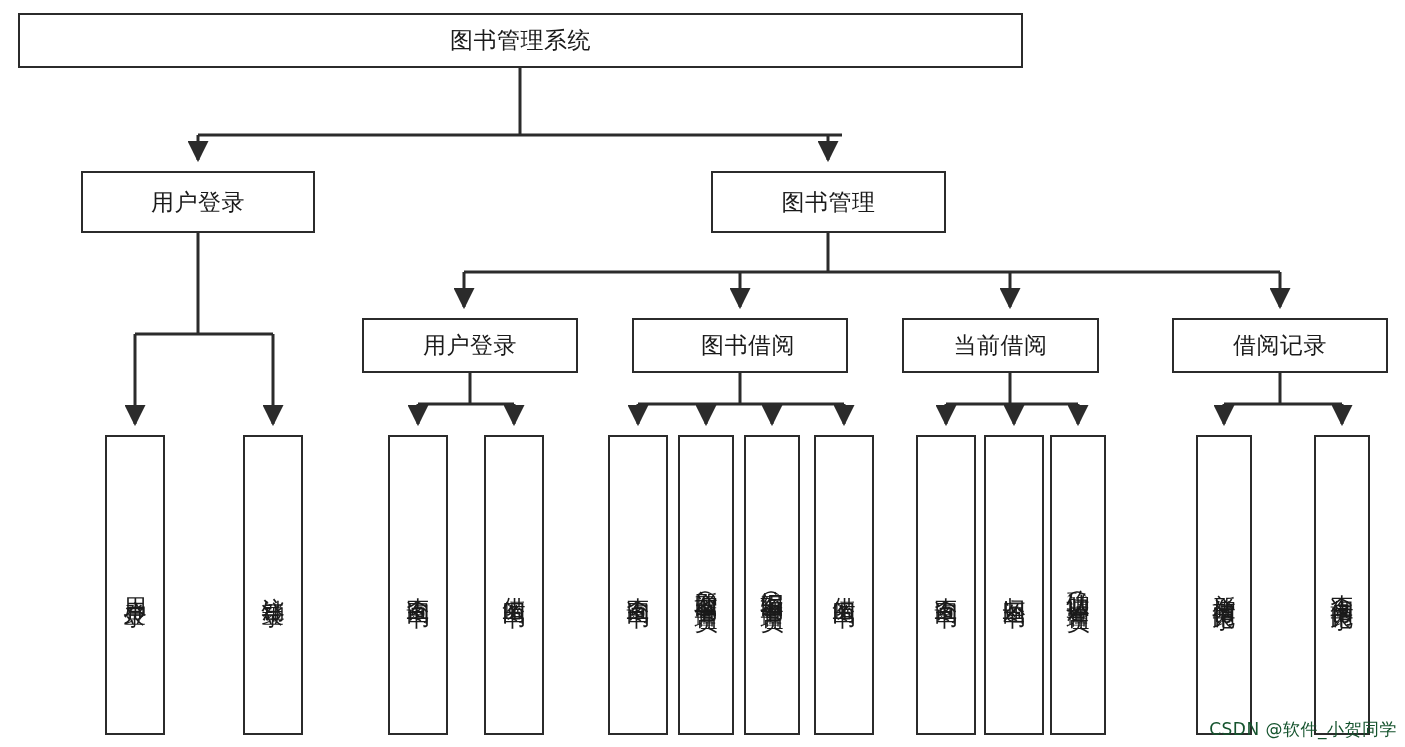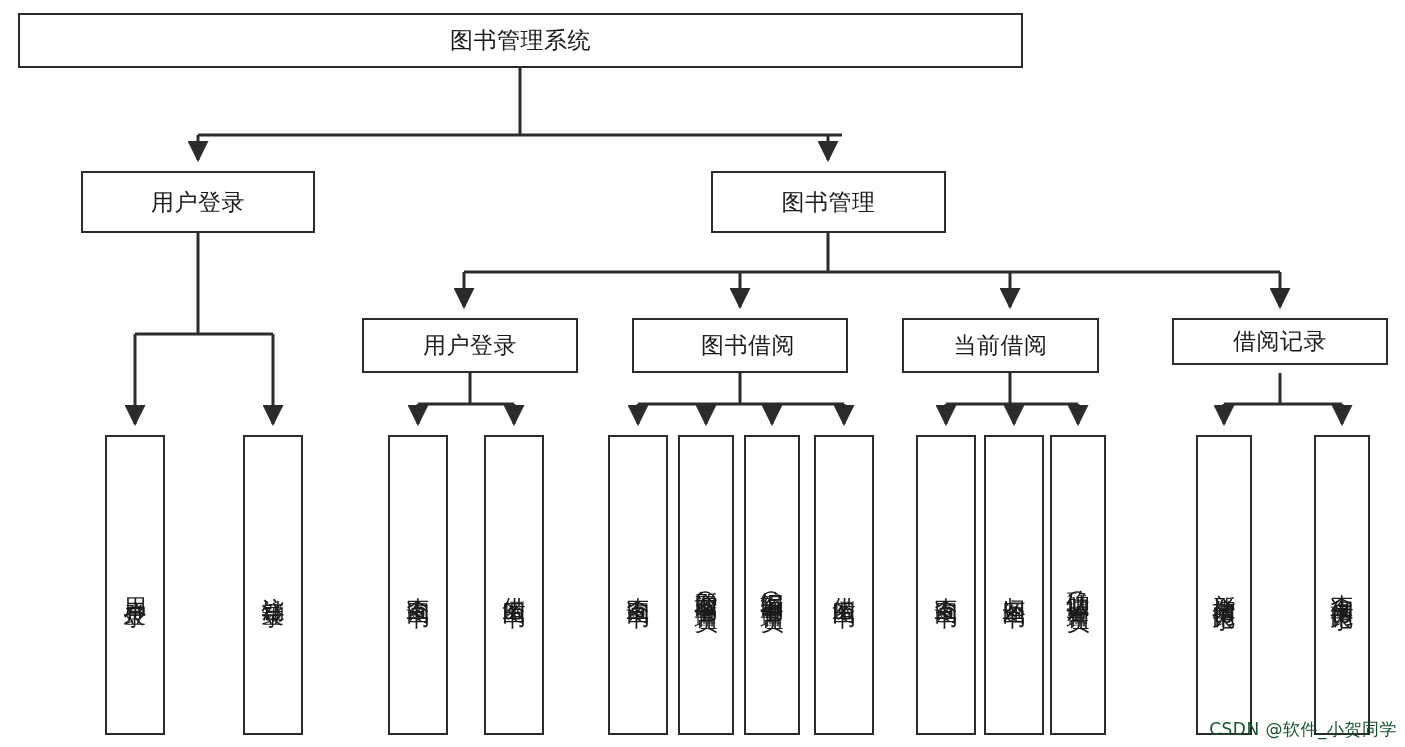--- a/index.html
+++ b/index.html
@@ -145,21 +145,21 @@
       </div>
       <div class="node horizontal" style="left: 362px; top: 318px; width: 216px; height: 55px;">
         <span class="node-label">用户登录</span>
       </div>
       <div class="node horizontal" style="left: 632px; top: 318px; width: 216px; height: 55px; padding-left: 16px;">
         <span class="node-label">图书借阅</span>
       </div>
       <div class="node horizontal" style="left: 902px; top: 318px; width: 197px; height: 55px;">
         <span class="node-label">当前借阅</span>
       </div>
-      <div class="node horizontal" style="left: 1172px; top: 318px; width: 216px; height: 47px;">
+      <div class="node horizontal" style="left: 1172px; top: 318px; width: 216px; height: 55px;">
         <span class="node-label">借阅记录</span>
       </div>
       <div class="node vertical" style="left: 105px; top: 435px; width: 60px; height: 300px;">
         <span class="node-label">用户登录</span>
       </div>
       <div class="node vertical" style="left: 243px; top: 435px; width: 60px; height: 300px;">
         <span class="node-label">注销登录</span>
       </div>
       <div class="node vertical" style="left: 388px; top: 435px; width: 60px; height: 300px;">
         <span class="node-label">查询图书</span>

